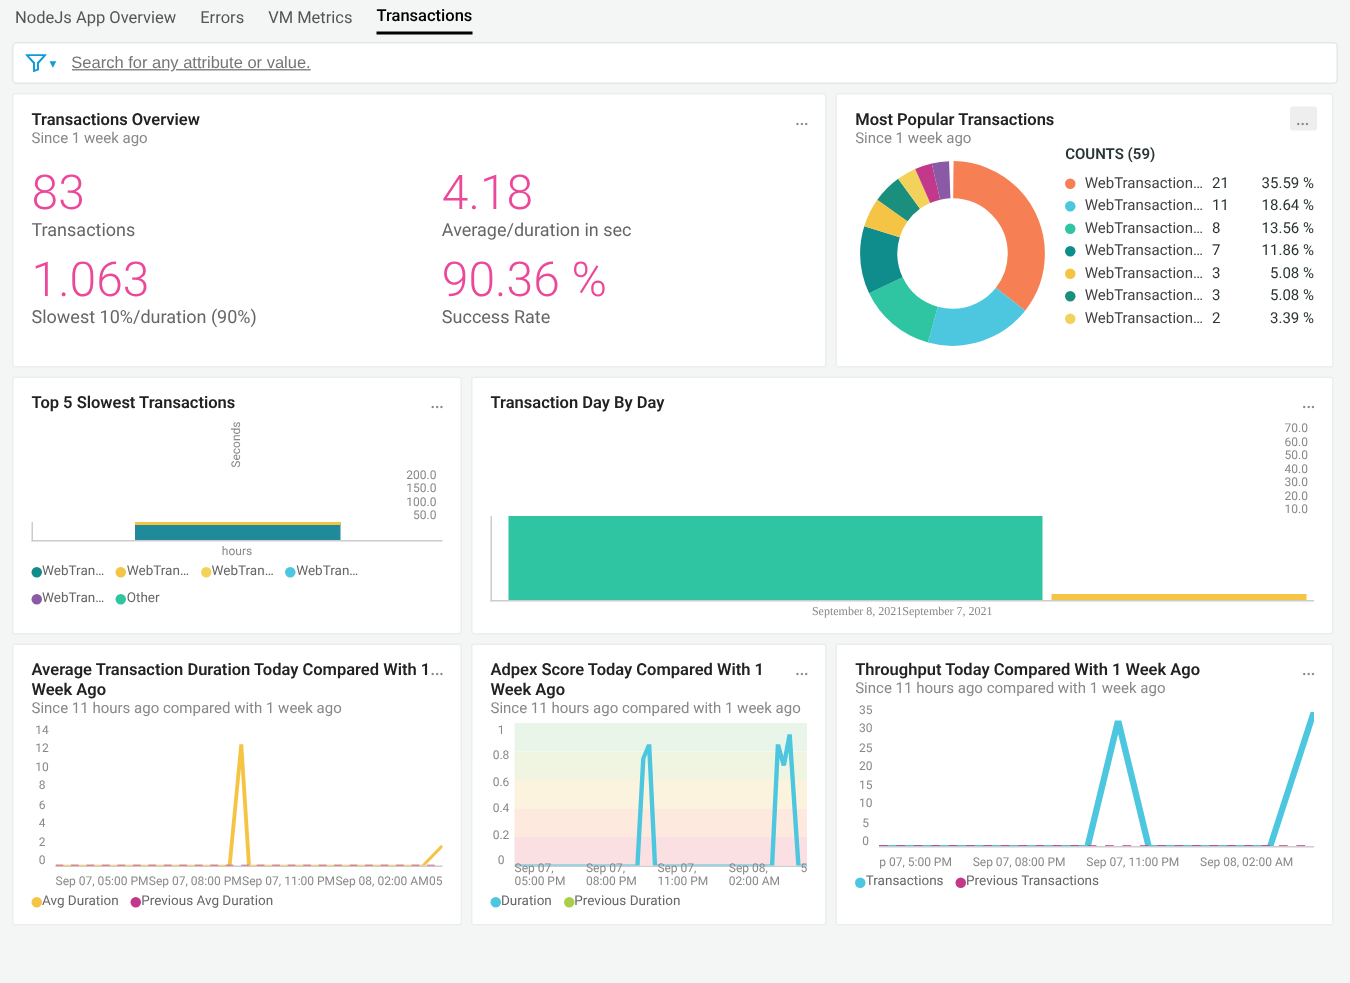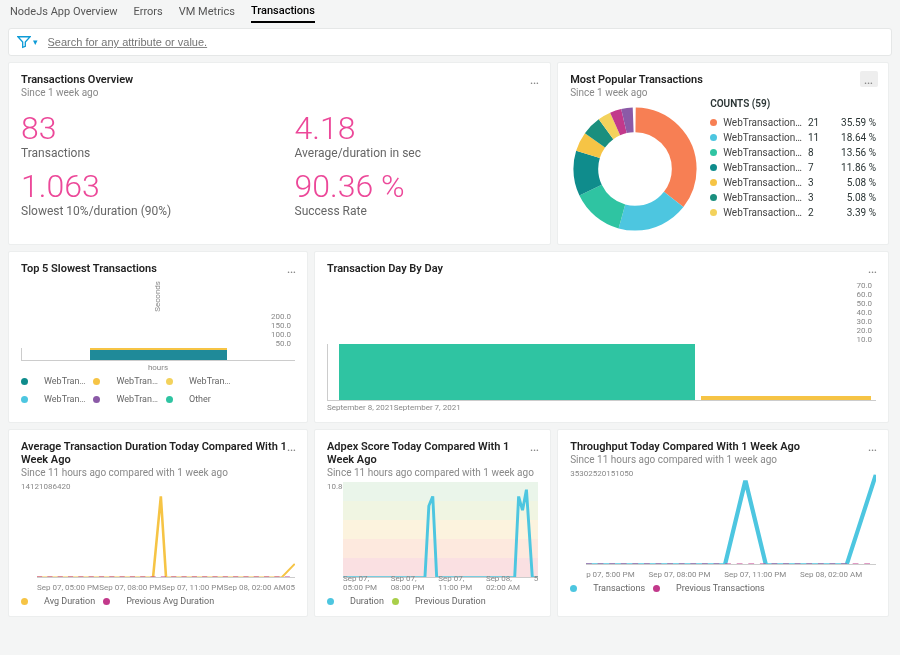--- a/index.html
+++ b/index.html
@@ -32,27 +32,27 @@
   .slow5 { grid-column: 1 / 2; }
   .daybyday { grid-column: 2 / 4; }
   .avgdur { grid-column: 1 / 2; }
   .apdex { grid-column: 2 / 3; }
   .thru { grid-column: 3 / 4; }
   .chartbox { height: 110px; display: flex; margin-top: 6px; flex-direction: column; }
   .yaxis { display: flex; flex-direction: column; justify-content: space-between; font-size: 8px; color: #888; text-align: right; padding-right: 4px; }
   .plot { flex: 1; border-left: 1px solid #ccc; border-bottom: 1px solid #ccc; position: relative; }
   .xlabel { font-size: 8px; color: #888; text-align: center; margin-top: 2px; }
   .legend { display: flex; flex-wrap: wrap; gap: 8px; font-size: 9px; margin-top: 4px; color: #666; }
-  .legend-item { display: flex; align-items: center; gap: 16px; }
+  .legend-item { display: flex; align-items: center; gap: 0; }
   .legend-dot { width: 7px; height: 7px; border-radius: 50%; }
   .ylabel-vert { writing-mode: vertical-rl; transform: rotate(180deg); font-size: 8px; color: #888; align-self: center; margin-right: 2px; }
   .bar { position: absolute; bottom: 0; background: #1f8a99; }
-  .xaxis-row { display: flex; justify-content: flex-start; font-size: 8px; color: #888; margin-top: 2px; }
+  .xaxis-row { display: flex; justify-content: center; font-size: 8px; color: #888; margin-top: 2px; font-family: Liberation Serif, serif; }
   .linechart { height: 110px; position: relative; margin-top: 4px; }
-  .sm-yaxis { position: absolute; left: 0; top: 0; bottom: 3px; display: flex; flex-direction: row; justify-content: space-between; font-size: 8px; color: #888; text-align: left; width: 14px; }
+  .sm-yaxis { position: absolute; left: 0; top: 0; bottom: 14px; display: flex; flex-direction: column; justify-content: space-between; font-size: 8px; color: #888; text-align: center; width: 14px; }
   .sm-plot { position: absolute; left: 16px; right: 0; top: 0; bottom: 14px; border-bottom: 1px solid #ccc; }
   .sm-xaxis { position: absolute; left: 16px; right: 0; bottom: 0; display: flex; justify-content: space-between; font-size: 8px; color: #888; }
   .apdex-bands { position: absolute; inset: 0; display: flex; flex-direction: column; }
   .band { flex: 1; }
 </style>
 </head>
 <body>
 
 <div class="tabs">
   <div class="tab">NodeJs App Overview</div>

